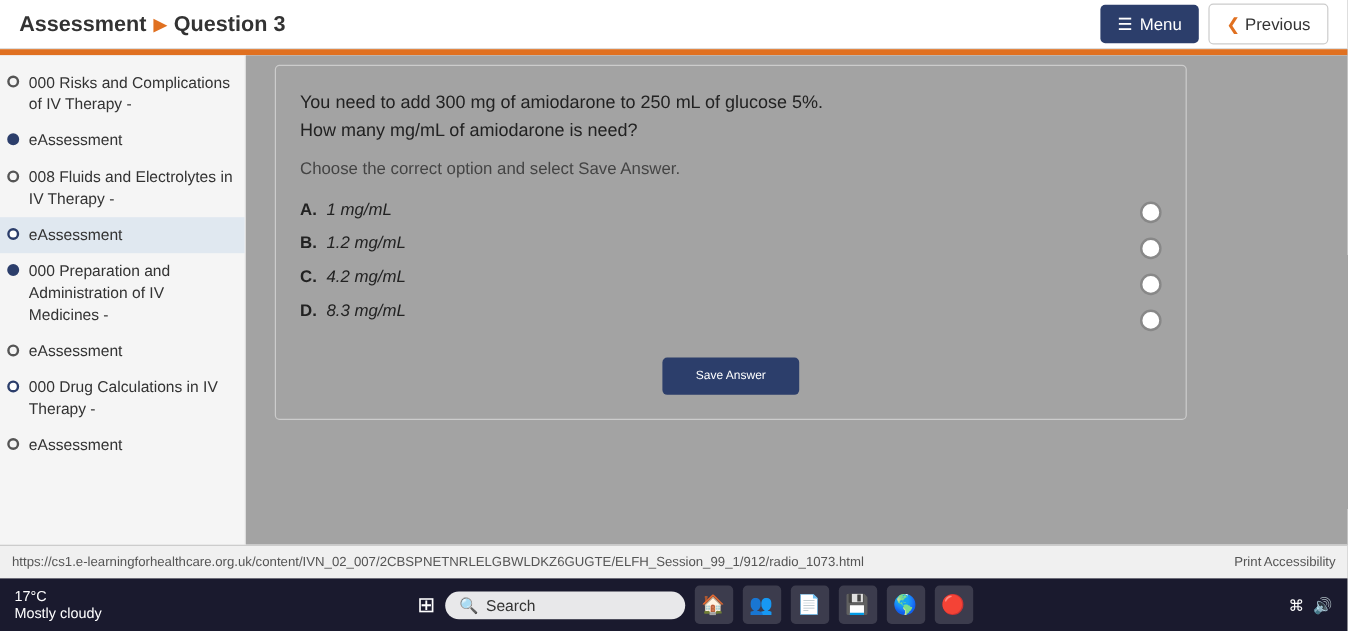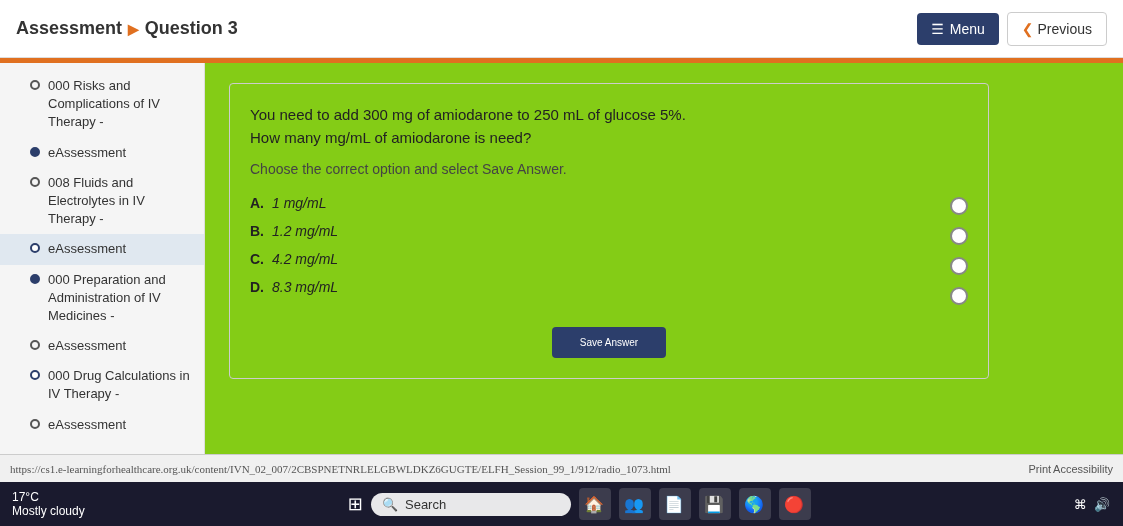--- a/index.html
+++ b/index.html
@@ -3,21 +3,21 @@
   <meta charset="utf-8">
   <style>
     * { box-sizing: border-box; margin: 0; padding: 0; }
     body { font-family: Arial, sans-serif; background: #e8e8e8; width: 1123px; height: 526px; overflow: hidden; display: flex; flex-direction: column; }
 
     
     .top-bar {
       display: flex;
       align-items: center;
       background: #fff;
-      height: 58px;
+      height: 41px;
       padding: 0 16px;
       border-bottom: 1px solid #ddd;
       flex-shrink: 0;
     }
     .breadcrumb {
       flex: 1;
       font-size: 18px;
       font-weight: 600;
       color: #333;
       display: flex;
@@ -80,21 +80,21 @@
       width: 205px;
       background: #f5f5f5;
       border-right: 1px solid #ddd;
       overflow-y: auto;
       flex-shrink: 0;
       padding: 8px 0;
     }
     .sidebar-item {
       display: flex;
       align-items: flex-start;
-      padding: 6px 10px 6px 30px;
+      padding: 6px 10px 6px 6px;
       cursor: pointer;
       font-size: 13px;
       color: #333;
       line-height: 1.4;
       position: relative;
     }
     .sidebar-item.active { background: #e0e8f0; }
     .sidebar-item .dot {
       width: 10px;
       height: 10px;
@@ -110,22 +110,22 @@
     }
     .sidebar-item .dot.circle-icon {
       background: #fff;
       border: 2px solid #2c3e6b;
     }
     .sidebar-item-text { flex: 1; }
 
     
     .question-area {
       flex: 1;
-      padding: 20px 24px;
-      background: #84cc16;
+      padding: 8px 24px;
+      background: #a3a3a3;
       overflow-y: auto;
     }
     .question-box {
       border: 1px solid #ccc;
       border-radius: 4px;
       padding: 20px;
       max-width: 760px;
     }
     .question-text {
       font-size: 15px;
@@ -197,21 +197,21 @@
       height: 28px;
       background: #f0f0f0;
       border-top: 1px solid #ccc;
       display: flex;
       align-items: center;
       padding: 0 10px;
       font-size: 11px;
       color: #555;
       flex-shrink: 0;
     }
-    .bottom-bar .url { flex: 1; font-family: Liberation Serif, serif; }
+    .bottom-bar .url { flex: 1; }
     .bottom-bar-actions { display: flex; gap: 2px; align-items: center; }
 
     
     .taskbar {
       height: 44px;
       background: #1a1a2e;
       display: flex;
       align-items: center;
       padding: 0 12px;
       gap: 22px;

